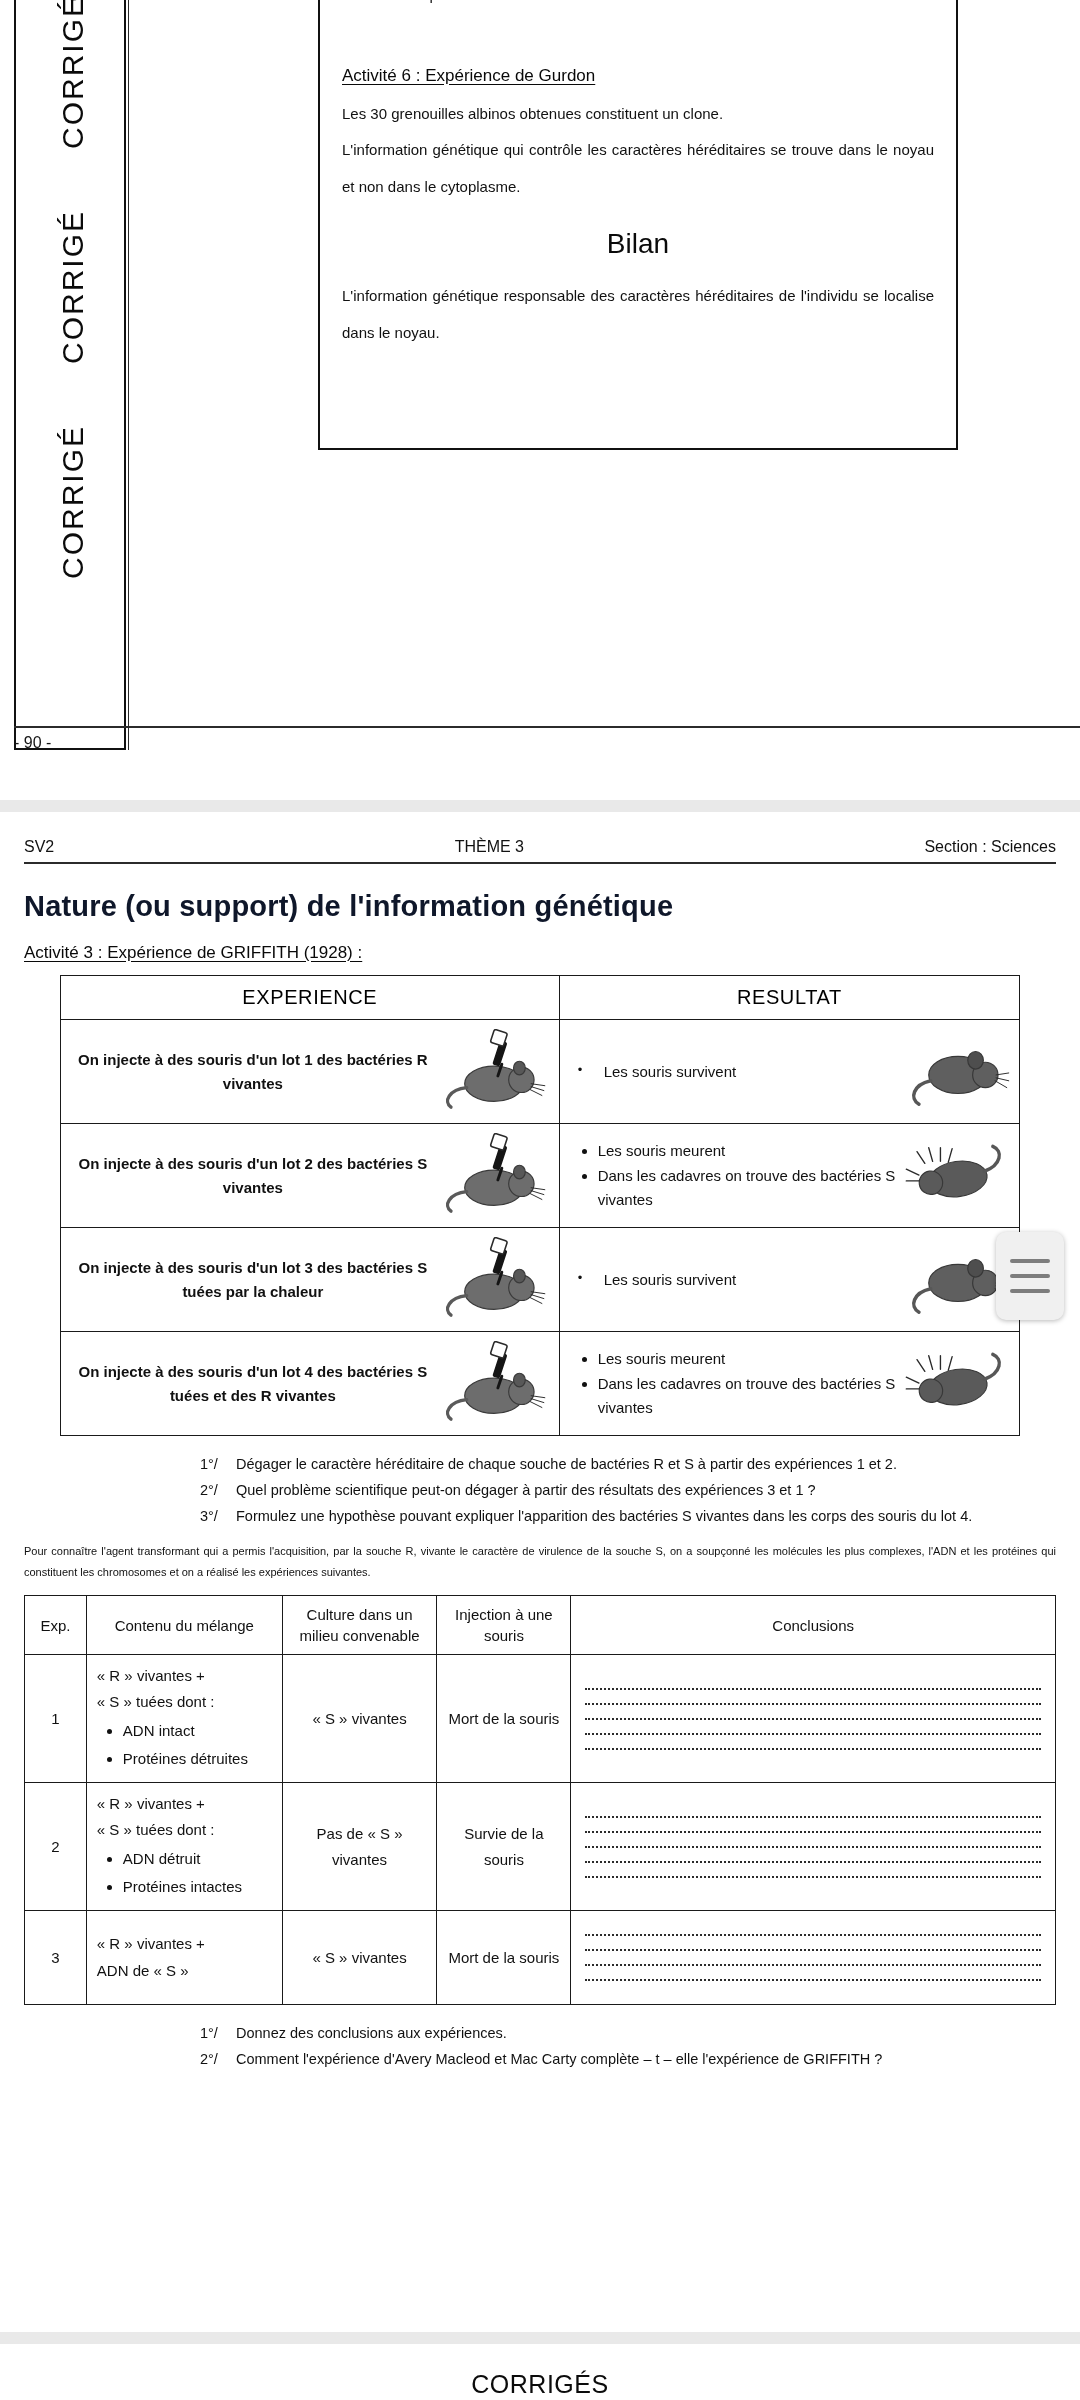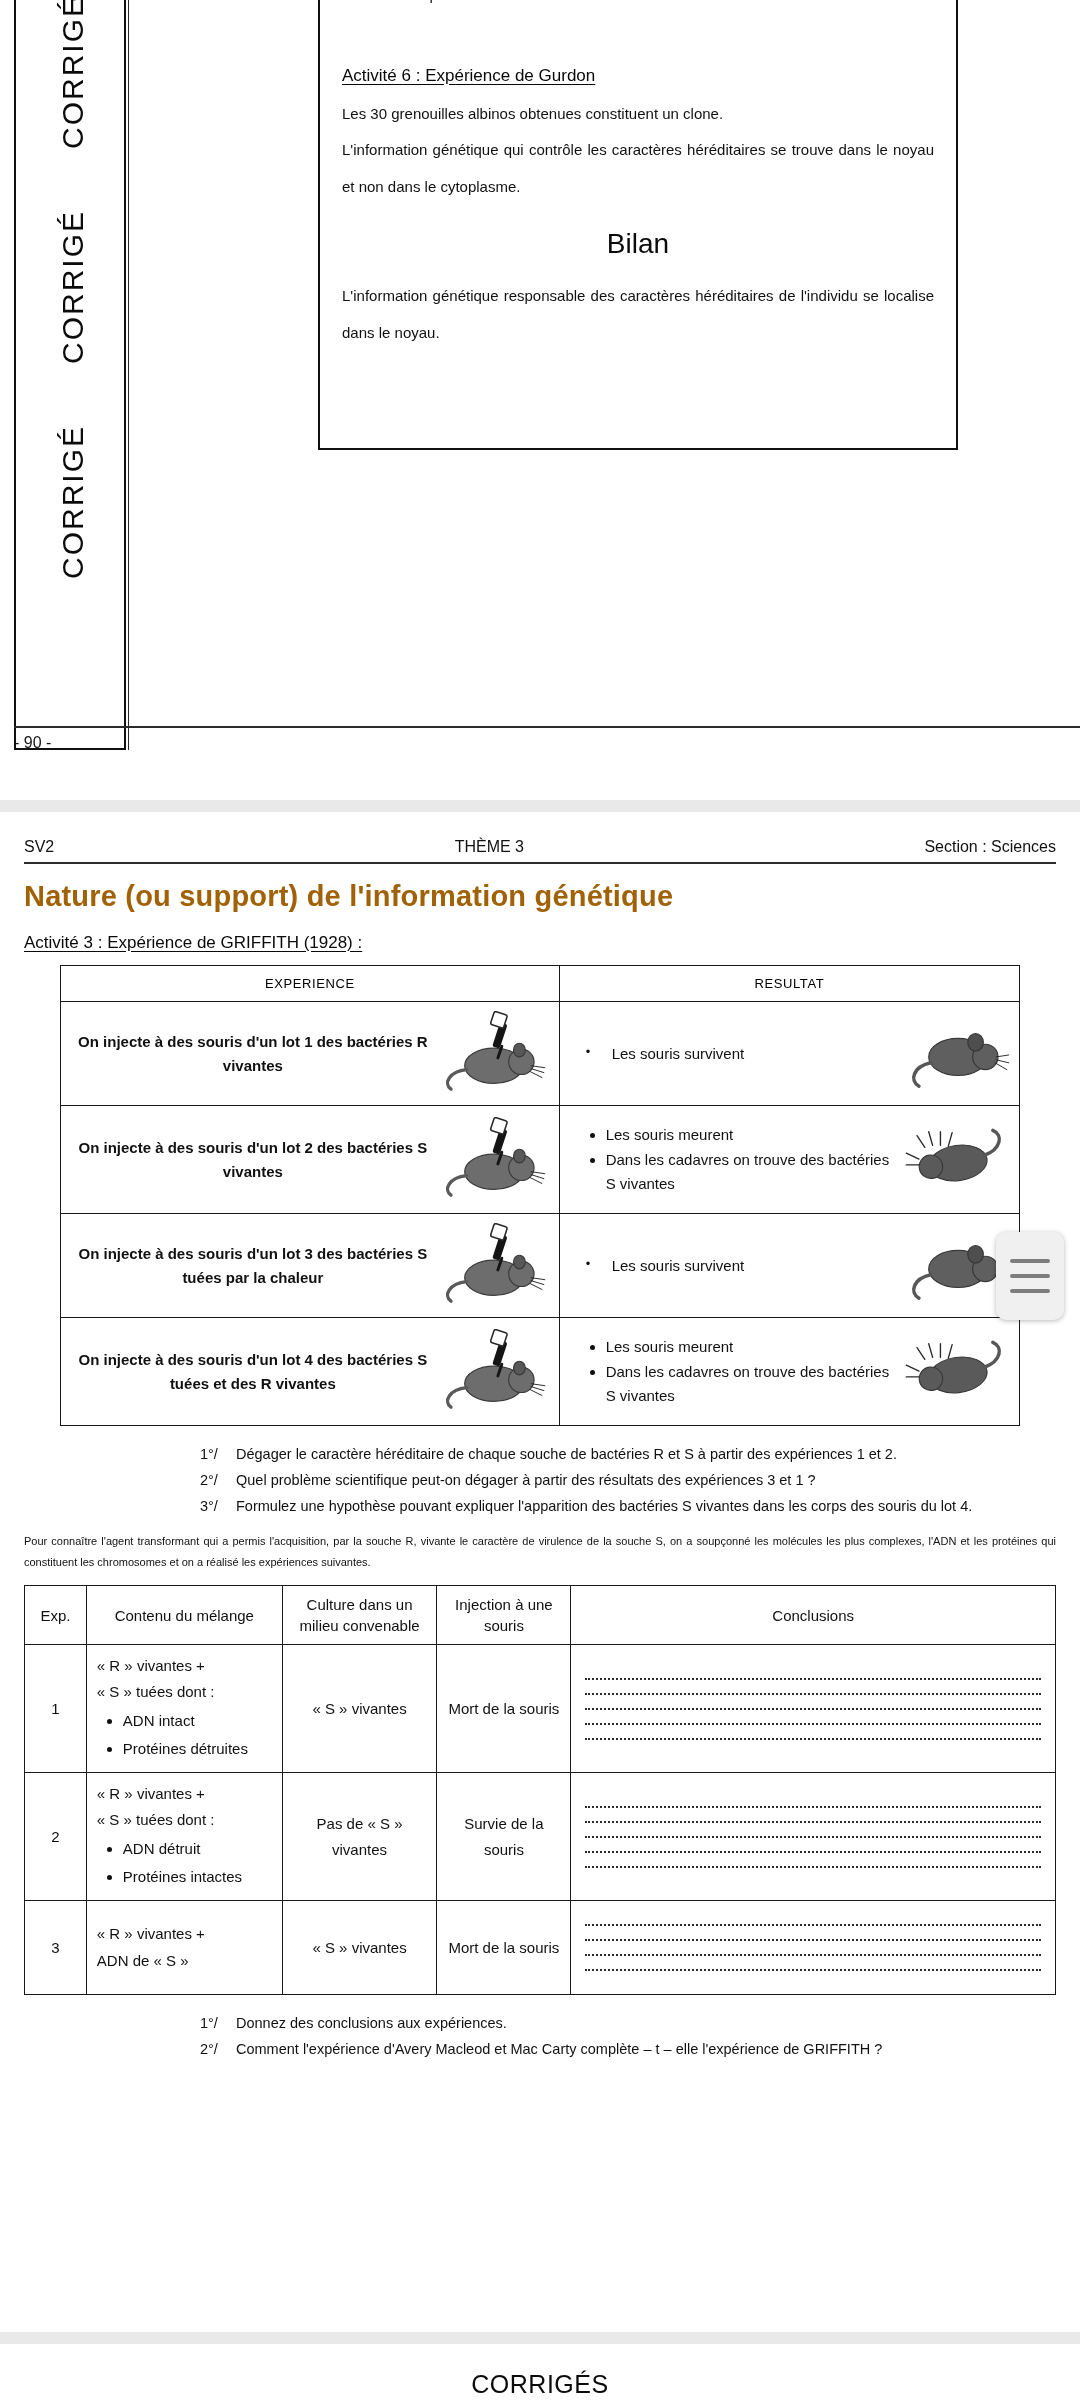--- a/index.html
+++ b/index.html
@@ -114,22 +114,22 @@
     align-items: flex-end;
     font-size: 16px;
     color: #111;
     padding: 26px 0 6px 0;
   }
   .p91-header .mid { font-size: 16px; }
   .hdr-rule { border-top: 2px solid #2b2b2b; }
 
   .big-title {
     font-size: 29px;
-    color: #a16207;
-    margin: 16px 0 16px 0;
+    color: #0f172a;
+    margin: 26px 0 16px 0;
     letter-spacing: .2px;
   }
   .sec-head {
     font-size: 17px;
     color: #090909;
     text-decoration: underline;
     text-underline-offset: 3px;
     display: inline-block;
     margin: 4px 0 12px 0;
   }
@@ -140,21 +140,21 @@
     margin: 0 auto;
     border-collapse: collapse;
     table-layout: fixed;
   }
   table.griffith th, table.griffith td {
     border: 1.6px solid #1a1a1a;
     vertical-align: middle;
   }
   table.griffith th {
     font-weight: normal;
-    font-size: 13px;
+    font-size: 20px;
     padding: 10px 8px;
     letter-spacing: .6px;
   }
   .exp-cell {
     padding: 0 6px;
     height: 104px;
     position: relative;
     font-weight: bold;
   }
   .exp-flex { display: flex; align-items: center; }
@@ -163,21 +163,21 @@
     font-size: 15px;
     line-height: 1.55;
     text-align: center;
     color: #111;
     padding-left: 4px;
   }
   .res-cell { padding: 8px 6px 8px 10px; height: 104px; }
   .res-flex { display: flex; align-items: center; }
   .res-list {
     flex: 1 1 auto;
-    margin: 8px; padding: 0 0 0 28px;
+    margin: 0; padding: 0 0 0 28px;
     font-size: 15px;
     line-height: 1.6;
     color: #111;
   }
   .res-list li { margin: 1px 0; }
   .res-list.single { padding-left: 34px; list-style: none; position: relative; }
   .res-list.single li::before {
     content: "•";
     position: absolute; left: 8px;
     font-size: 13px;

